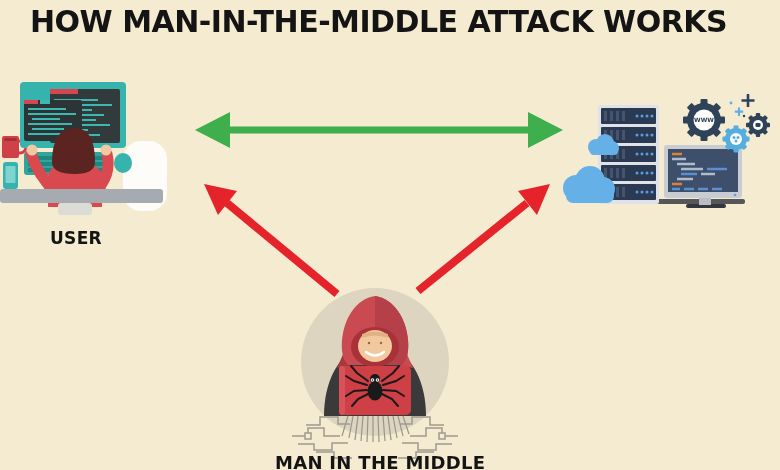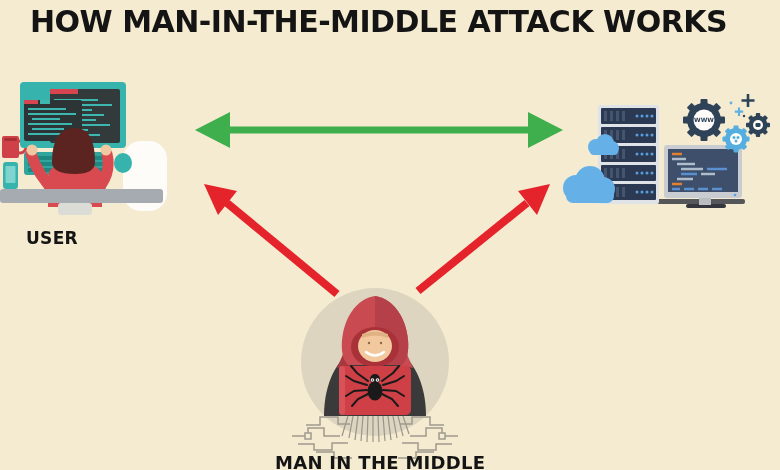--- a/index.html
+++ b/index.html
@@ -11,21 +11,21 @@
     font-family:"DejaVu Sans", sans-serif;
   }
   .title{
     position:absolute;left:30px;top:4px;width:760px;
     font-size:30px;font-weight:bold;color:#141414;
     letter-spacing:-0.5px;white-space:nowrap;
   }
   .node-label{
     position:absolute;
     font-size:17px;font-weight:bold;color:#141414;
-    letter-spacing:0.3px;white-space:nowrap;
+    text-align:center;letter-spacing:0.3px;white-space:nowrap;
   }
   .label-user{left:26px;top:228px;width:100px;}
   .label-webapp{left:559px;top:228px;width:200px;}
   .label-mitm{left:275px;top:452px;width:200px;font-size:18px;}
   svg{position:absolute;left:0;top:0;}
 </style>
 </head>
 <body>
 
 <div class="canvas">

